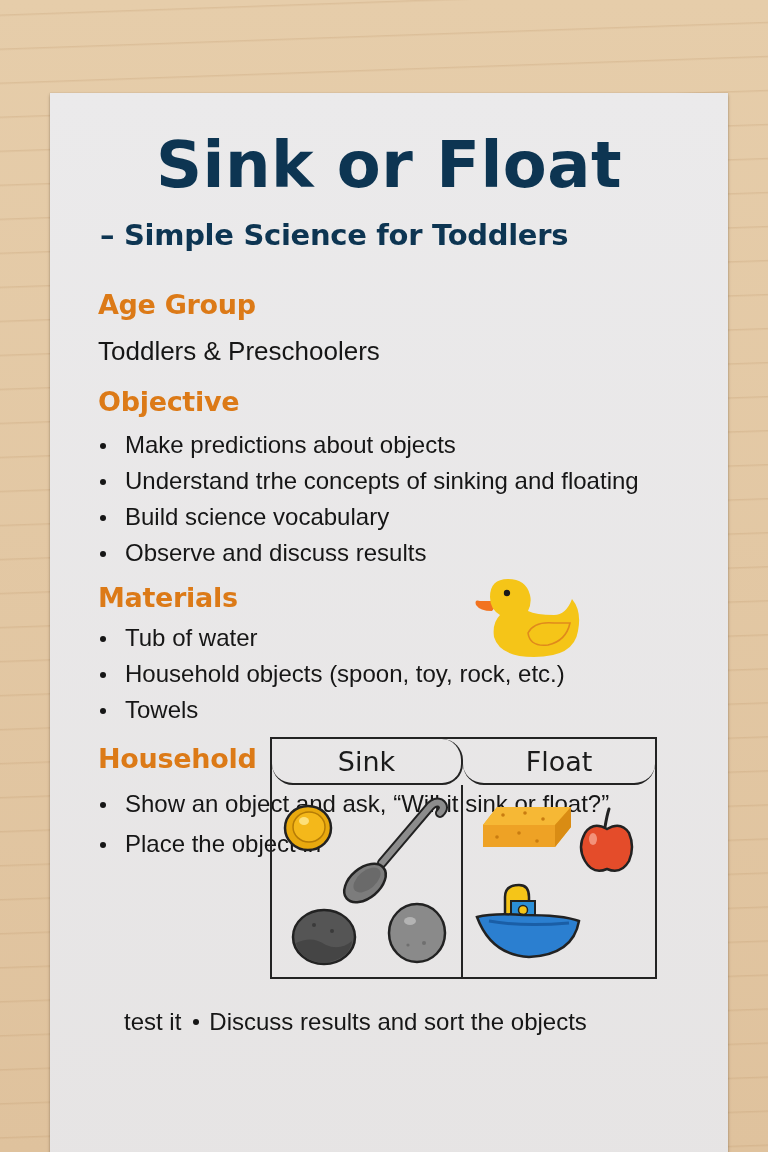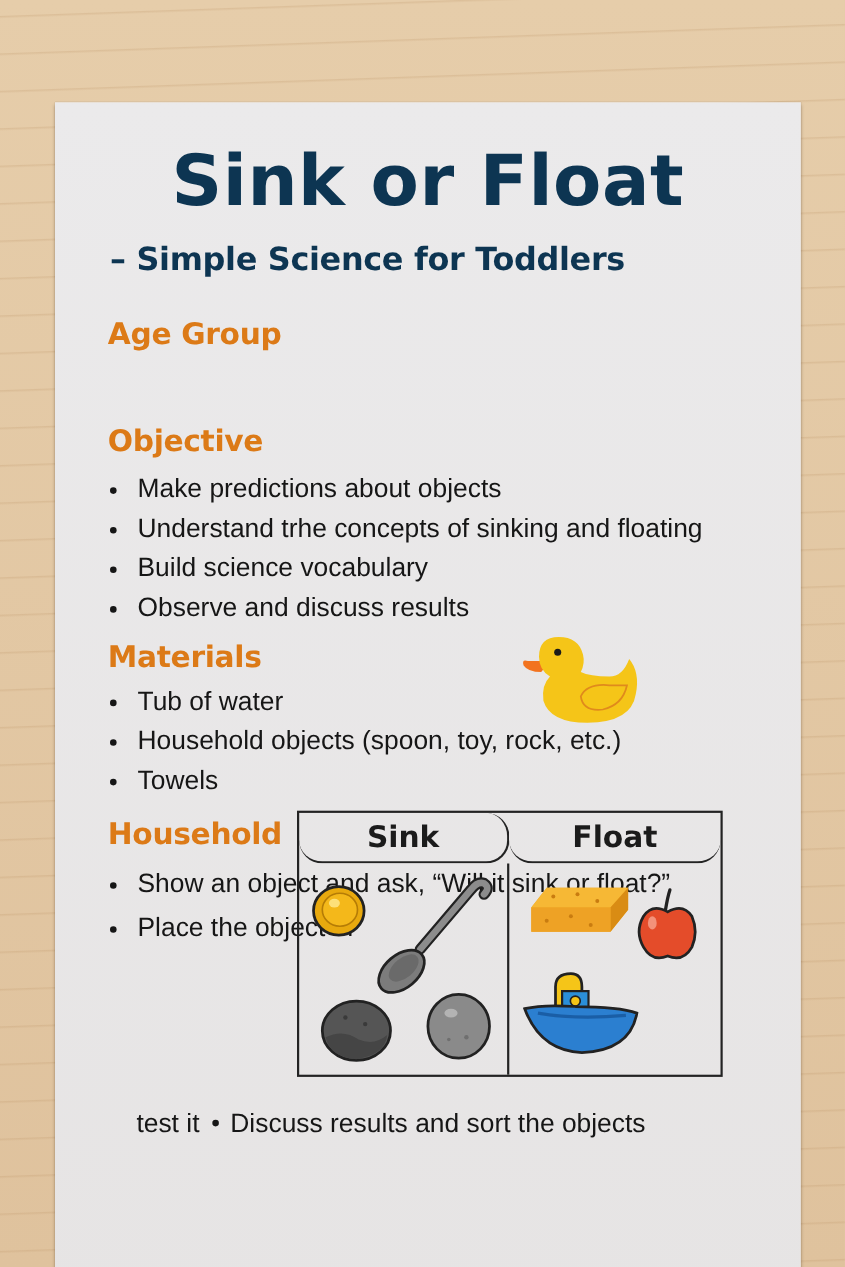--- a/index.html
+++ b/index.html
@@ -43,33 +43,34 @@
   .last .dot{display:inline-block;width:6px;height:6px;border-radius:50%;background:#161616;margin:0 10px 4px 12px;vertical-align:middle;}
   .table{
     position:absolute;left:220px;top:644px;width:387px;height:242px;
     border:2.5px solid #232323;box-sizing:border-box;
     display:grid;grid-template-columns:191px 1fr;grid-template-rows:46px 1fr;
   }
   .cell{border-right:2.5px solid #232323;border-bottom:2.5px solid #232323;position:relative;}
   .cell.r{border-right:none;}
   .cell.bottom{border-bottom:none;}
   .th{display:flex;align-items:center;justify-content:center;
-      font-family:"DejaVu Sans", sans-serif;font-weight:bold;font-size:27px;color:#1b1b1b;border-radius:21px;}
+      font-family:"DejaVu Sans", sans-serif;font-weight:normal;font-size:27px;color:#1b1b1b;border-radius:21px;}
   .cell svg{position:absolute;left:0;top:0;}
   .duck{position:absolute;left:420px;top:478px;}
 </style>
 </head>
 <body>
 
 <div class="card">
 
   <div class="title">Sink or Float</div>
   <div class="subtitle">– Simple Science for Toddlers</div>
 
   <div class="h" style="top:198px;">Age Group</div>
+  <div class="p" style="top:245px;">Toddlers &amp; Preschoolers</div>
 
   <div class="h" style="top:295px;">Objective</div>
   <ul class="b" style="top:334px;">
     <li>Make predictions about objects</li>
     <li>Understand trhe concepts of sinking and floating</li>
     <li>Build science vocabulary</li>
     <li>Observe and discuss results</li>
   </ul>
 
   <div class="h" style="top:491px;">Materials</div>

